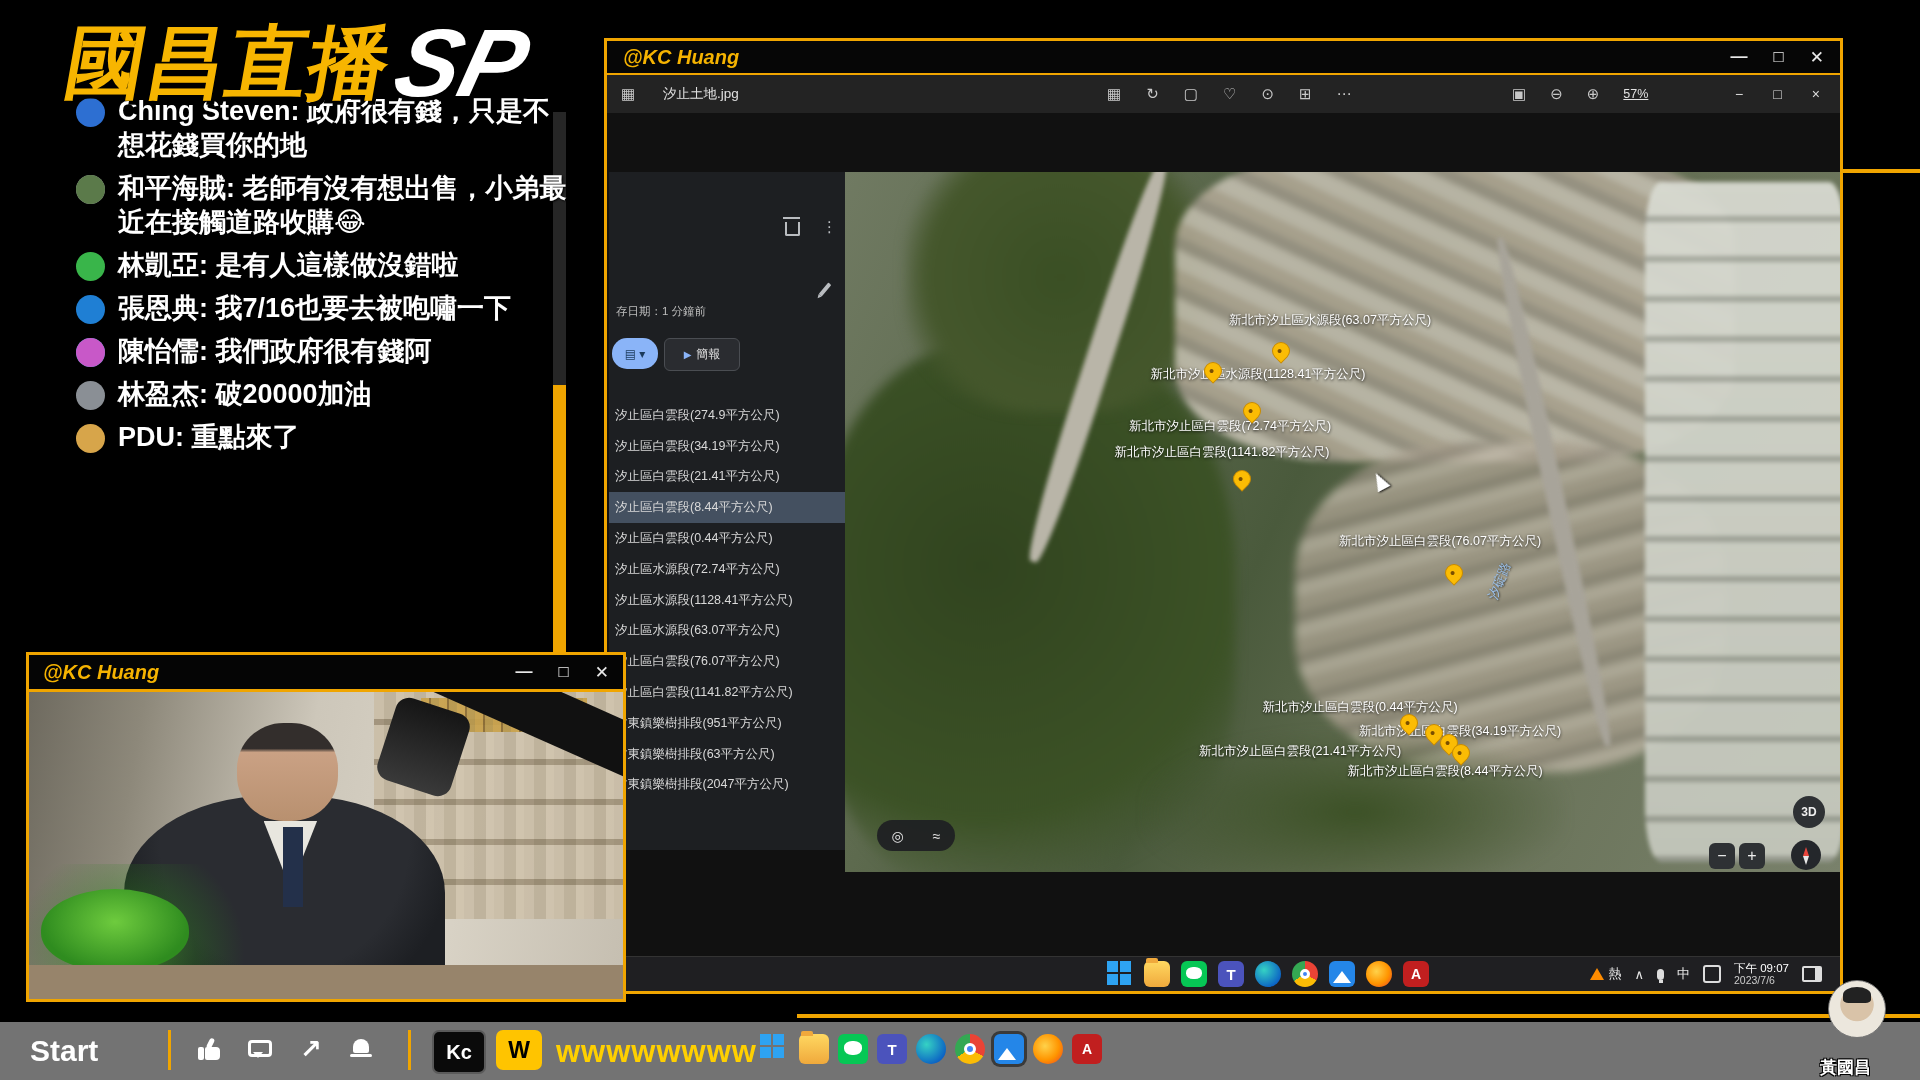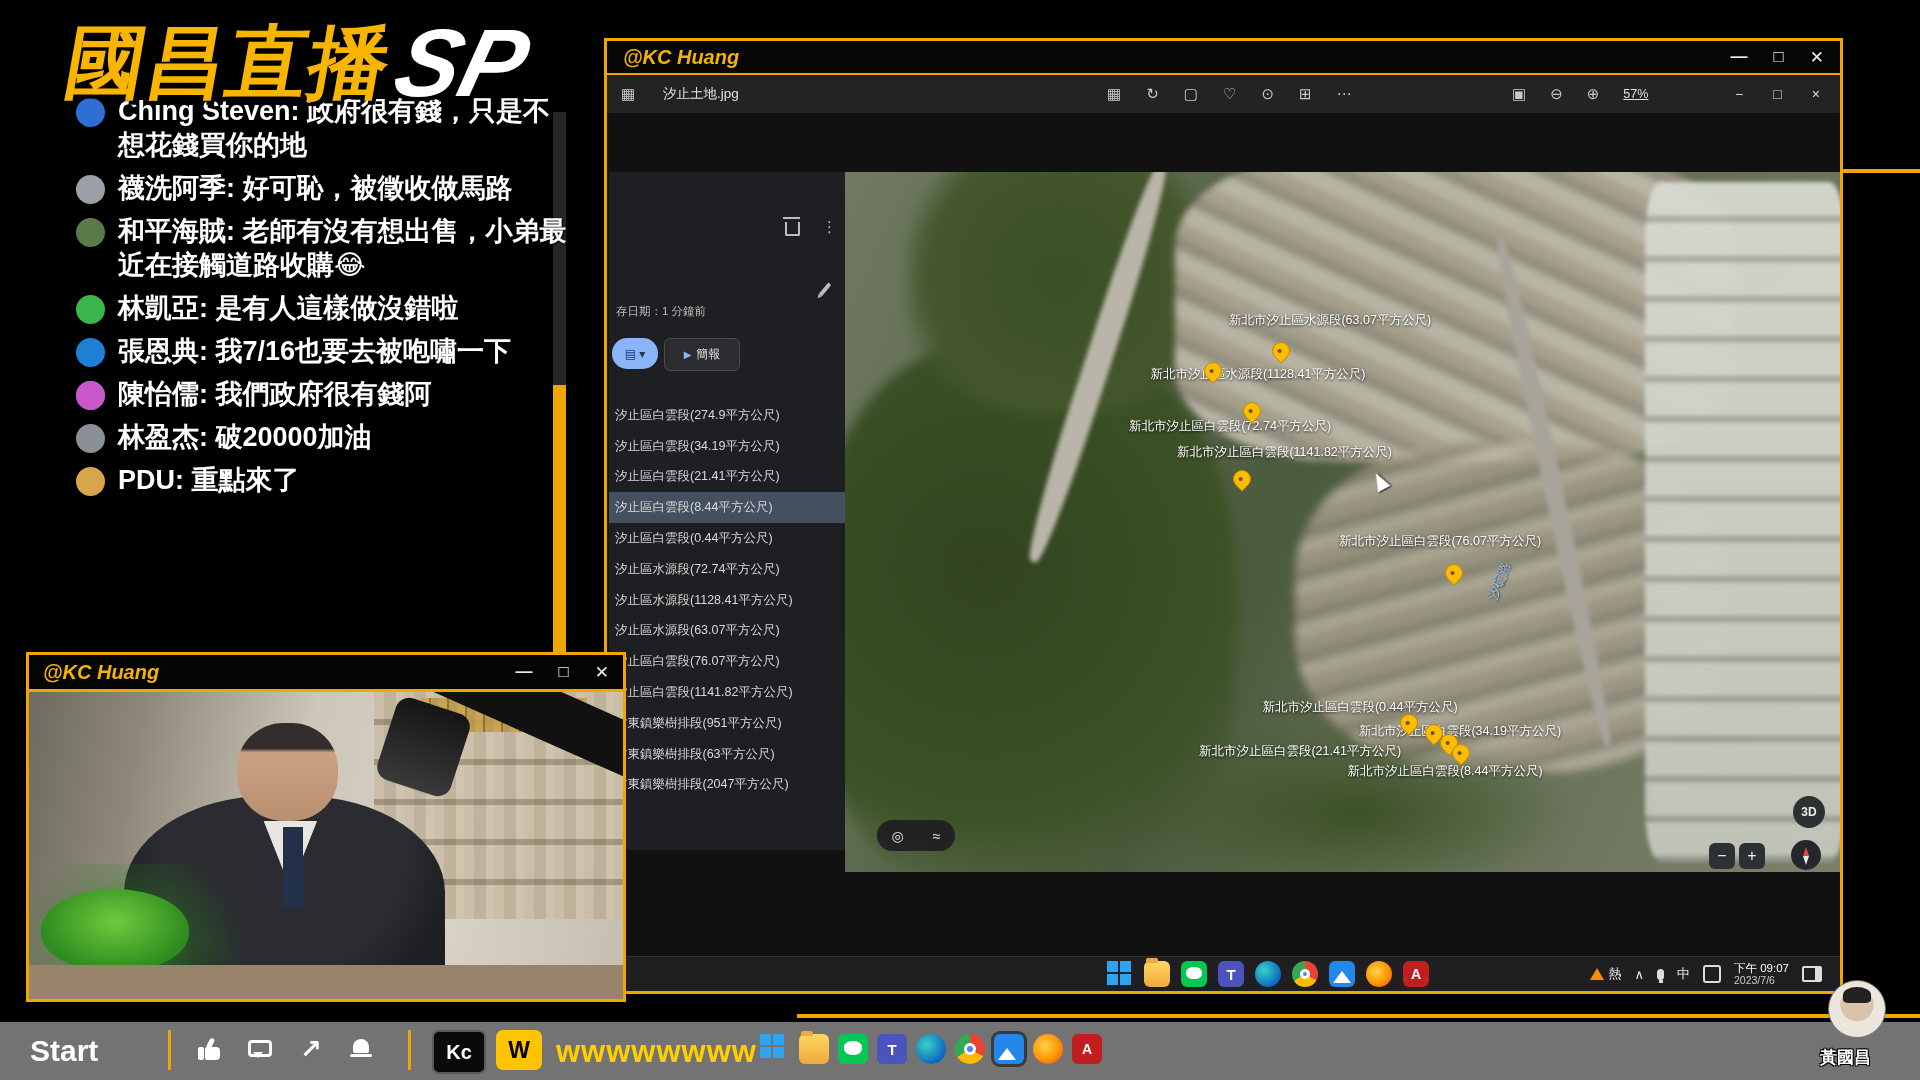--- a/index.html
+++ b/index.html
@@ -186,39 +186,39 @@
   .bb-kc{position:absolute;left:432px;top:8px;width:50px;height:40px;border:2px solid #5a5a5a;border-radius:7px;
          color:#fff;font-size:20px;font-weight:700;display:flex;align-items:center;justify-content:center;background:#0a0a0a;}
   .bb-w{position:absolute;left:496px;top:8px;width:46px;height:40px;background:#ffc400;border-radius:7px;
         color:#000;font-size:23px;font-weight:900;display:flex;align-items:center;justify-content:center;}
   .bb-typed{position:absolute;left:556px;top:12px;font-size:31px;font-weight:700;color:#ffd000;letter-spacing:1px;}
   .streamer-apps{position:absolute;left:760px;top:12px;display:flex;gap:9px;align-items:center;}
   
   .streamer-badge{position:absolute;left:1828px;top:980px;z-index:8;width:90px;}
   .badge-avatar{width:56px;height:56px;border-radius:50%;background:radial-gradient(circle at 50% 42%,#d9c3a8 0 38%,#ece7dd 40%);position:relative;overflow:hidden;border:1px solid #777;}
   .badge-avatar::before{content:"";position:absolute;left:14px;top:6px;width:28px;height:16px;background:#222;border-radius:50% 50% 20% 20%;}
-  .badge-caption{margin-top:8px;margin-left:-8px;font-size:17px;font-weight:700;color:#fff;
+  .badge-caption{margin-top:18px;margin-left:-8px;font-size:17px;font-weight:700;color:#fff;
                  text-shadow:1px 1px 0 #000,-1px 1px 0 #000,1px -1px 0 #000,-1px -1px 0 #000;}
 </style>
 </head>
 <body>
 
 <div id="stage">
 
   <div class="logo">
     <span class="logo-main">國昌直播</span><span class="logo-sp">SP</span>
   </div>
 
   <div class="chat-scrollbar">
     <div class="chat-scroll-thumb"></div>
   </div>
 
   <div class="chat" id="chat-list">
       <div class="chat-msg clipped"><span class="chat-avatar" style="background: rgb(45, 111, 210);"></span><span>Ching Steven: 政府很有錢，只是不想花錢買你的地</span></div>
-      <div class="chat-msg"><span class="chat-avatar" style="background: rgb(154, 160, 166);"></span><span>襪洗阿季: 好可恥，被徵收做馬路</span></div>
+      <div class="chat-msg"><span class="chat-avatar" style="background: rgb(154, 160, 166);"></span></div>
       <div class="chat-msg"><span class="chat-avatar" style="background: rgb(91, 122, 74);"></span><span>和平海賊: 老師有沒有想出售，小弟最近在接觸道路收購😂</span></div>
       <div class="chat-msg"><span class="chat-avatar" style="background: rgb(57, 181, 74);"></span><span>林凱亞: 是有人這樣做沒錯啦</span></div>
       <div class="chat-msg"><span class="chat-avatar" style="background: rgb(31, 127, 212);"></span><span>張恩典: 我7/16也要去被咆嘯一下</span></div>
       <div class="chat-msg"><span class="chat-avatar" style="background: rgb(24, 179, 200);">r</span></div>
       <div class="chat-msg"><span class="chat-avatar" style="background: rgb(200, 88, 200);"></span><span>陳怡儒: 我們政府很有錢阿</span></div>
       <div class="chat-msg"><span class="chat-avatar" style="background: rgb(138, 143, 149);"></span><span>林盈杰: 破20000加油</span></div>
       <div class="chat-msg"><span class="chat-avatar" style="background: rgb(215, 165, 74);"></span><span>PDU: 重點來了</span></div>
     </div>
 
   <div class="map-window">
@@ -294,21 +294,21 @@
         <div class="blob sat-c1"></div>
         <div class="blob sat-c2"></div>
         <div class="blob sat-w1"></div>
         <div class="blob sat-r1"></div>
         <div class="blob sat-r2"></div>
         <div class="blob sat-g1"></div>
         <div id="map-overlays">
             <div class="maplabel" style="left: 485px; top: 140px;">新北市汐止區水源段(63.07平方公尺)</div>
             <div class="maplabel" style="left: 413px; top: 194px;">新北市汐止區水源段(1128.41平方公尺)</div>
             <div class="maplabel" style="left: 385px; top: 246px;">新北市汐止區白雲段(72.74平方公尺)</div>
-            <div class="maplabel" style="left: 377px; top: 272px; text-align: right;">新北市汐止區白雲段(1141.82平方公尺)</div>
+            <div class="maplabel" style="left: 377px; top: 272px;">新北市汐止區白雲段(1141.82平方公尺)</div>
             <div class="maplabel" style="left: 595px; top: 361px;">新北市汐止區白雲段(76.07平方公尺)</div>
             <div class="maplabel" style="left: 515px; top: 527px;">新北市汐止區白雲段(0.44平方公尺)</div>
             <div class="maplabel" style="left: 615px; top: 551px;">新北市汐止區白雲段(34.19平方公尺)</div>
             <div class="maplabel" style="left: 455px; top: 571px;">新北市汐止區白雲段(21.41平方公尺)</div>
             <div class="maplabel" style="left: 600px; top: 591px;">新北市汐止區白雲段(8.44平方公尺)</div>
             <div class="road-label" style="left: 635px; top: 400px;">汐碇路</div>
             <div class="pin" style="left: 427px; top: 170px;"></div>
             <div class="pin" style="left: 359px; top: 190px;"></div>
             <div class="pin" style="left: 398px; top: 230px;"></div>
             <div class="pin" style="left: 388px; top: 298px;"></div>

